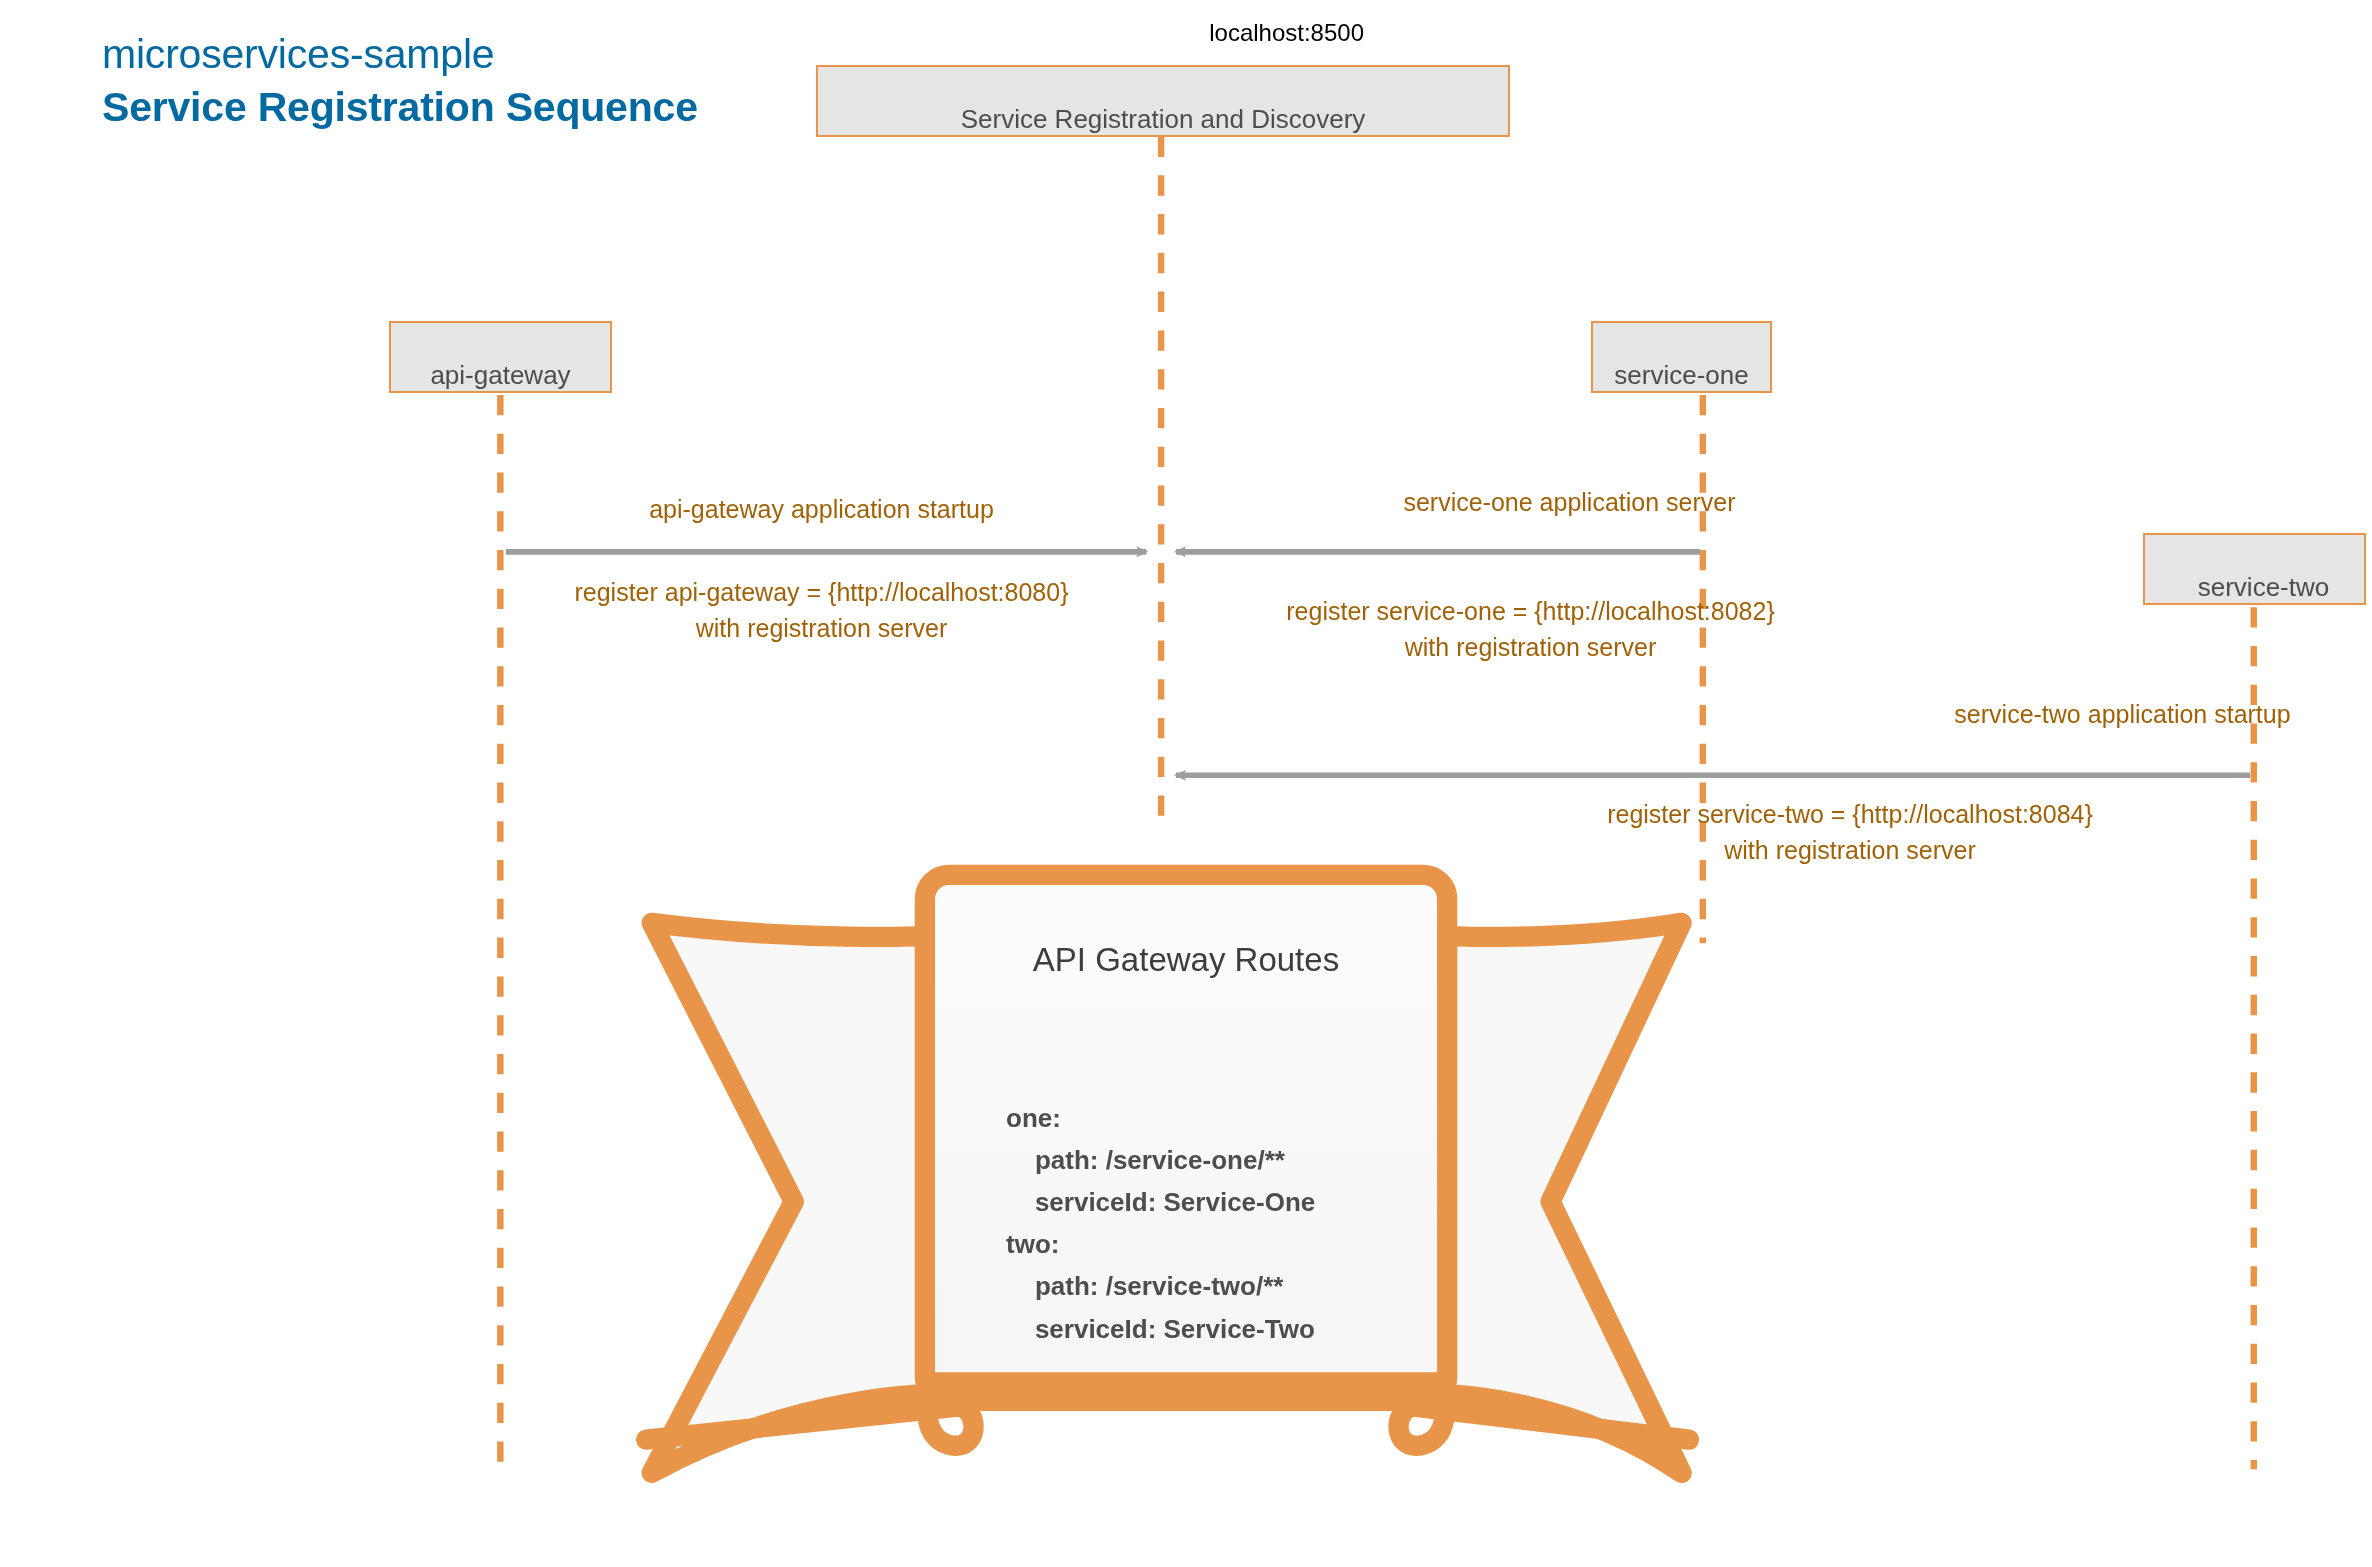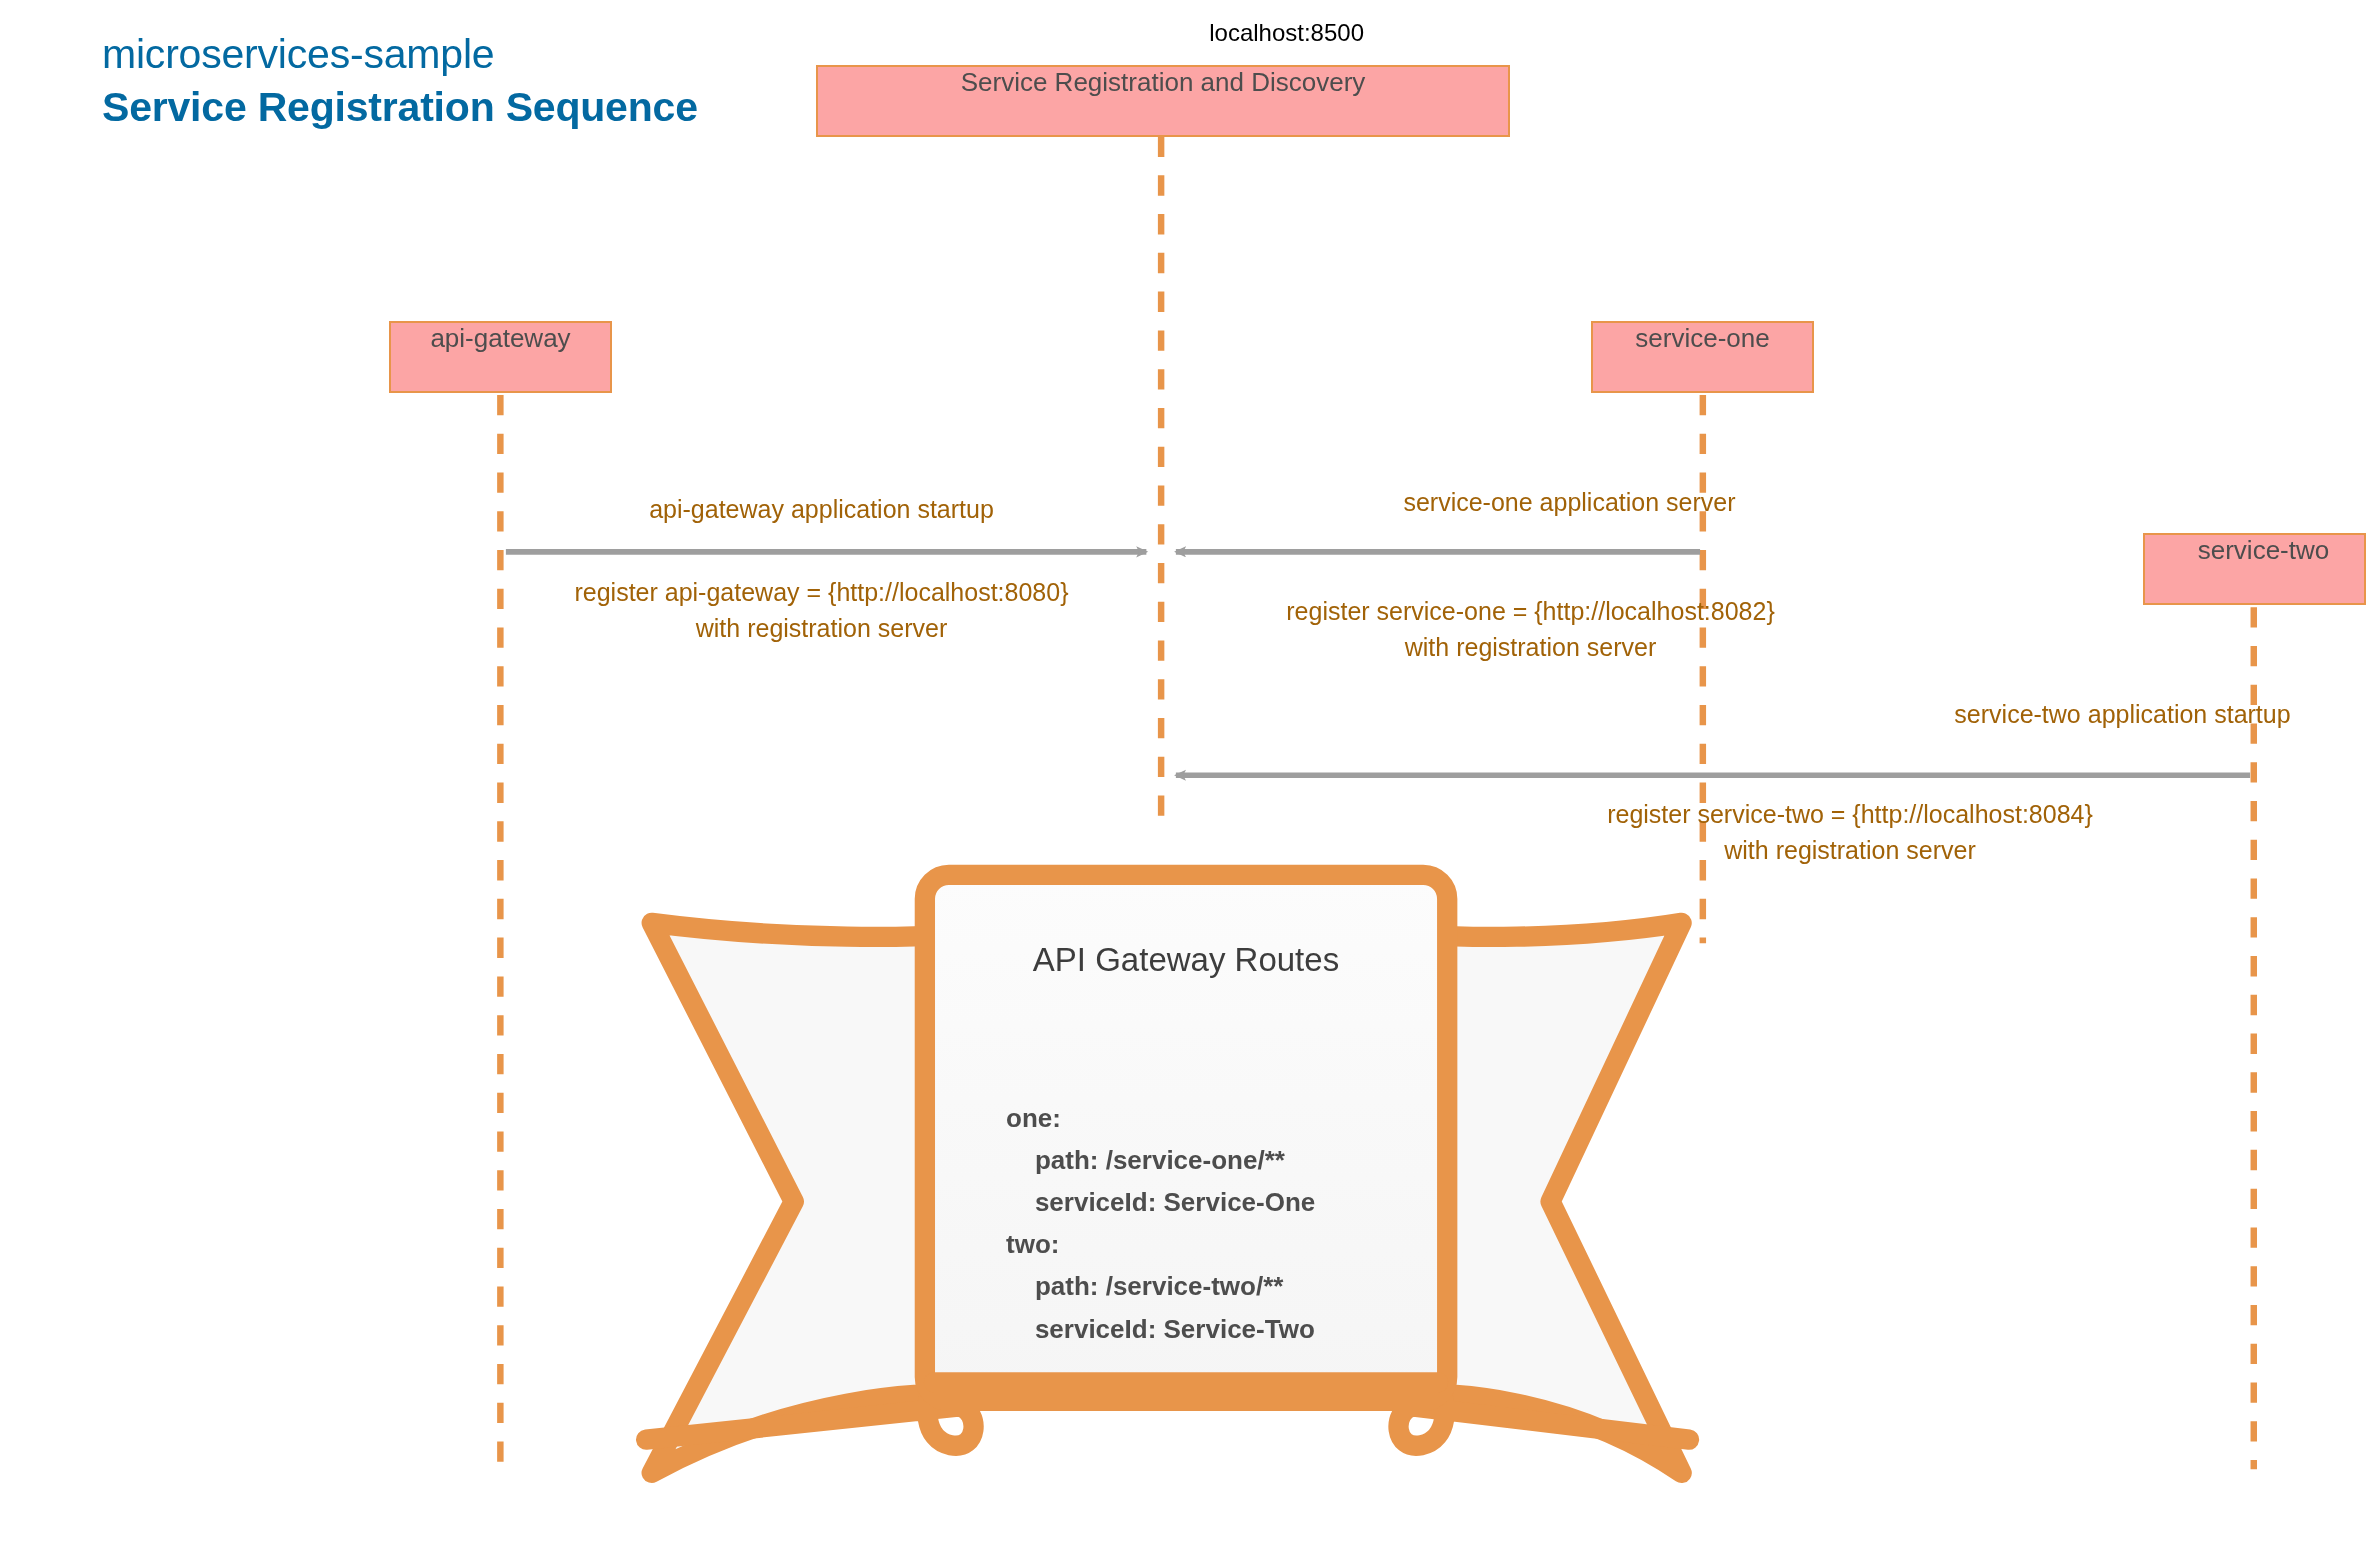--- a/index.html
+++ b/index.html
@@ -30,24 +30,24 @@
     color: #0369a1;
     line-height: 1.3;
     letter-spacing: -0.2px;
   }
   .diagram-title .line1 { display: block; font-weight: 400; }
   .diagram-title .line2 { display: block; font-weight: 700; }
 
   .participant {
     position: absolute;
     box-sizing: border-box;
-    background: #fca5a5;
+    background: #e5e5e5;
     border: 2.8px solid #e8954a;
     display: flex;
-    align-items: flex-start;
+    align-items: flex-end;
     justify-content: center;
     font-size: 26px;
     color: #4d4d4d;
   }
   .host-label {
     position: absolute;
     font-size: 24px;
     color: #000000;
     text-align: right;
     white-space: nowrap;
@@ -141,21 +141,21 @@
 <div class="host-label" style="left:958px; top:18.5px; width:406px;">localhost:8500</div>
 
 <div class="participant" style="left:816px; top:65px; width:694px; height:72px;">
   <span>Service Registration and Discovery</span>
 </div>
 
 <div class="participant" style="left:389px; top:321px; width:223px; height:72px;">
   <span>api-gateway</span>
 </div>
 
-<div class="participant" style="left:1591px; top:321px; width:223px; height:72px;">
+<div class="participant" style="left:1591px; top:321px; width:181px; height:72px;">
   <span>service-one</span>
 </div>
 
 <div class="participant" style="left:2143px; top:533px; width:223px; height:72px;padding-left:18px;">
   <span>service-two</span>
 </div>
 
 <div class="msg-label" style="left:517px; top:491px; width:609px;">api-gateway application startup</div>
 <div class="msg-label" style="left:517px; top:574px; width:609px;">register api-gateway = {http://localhost:8080}
 with registration server</div>

